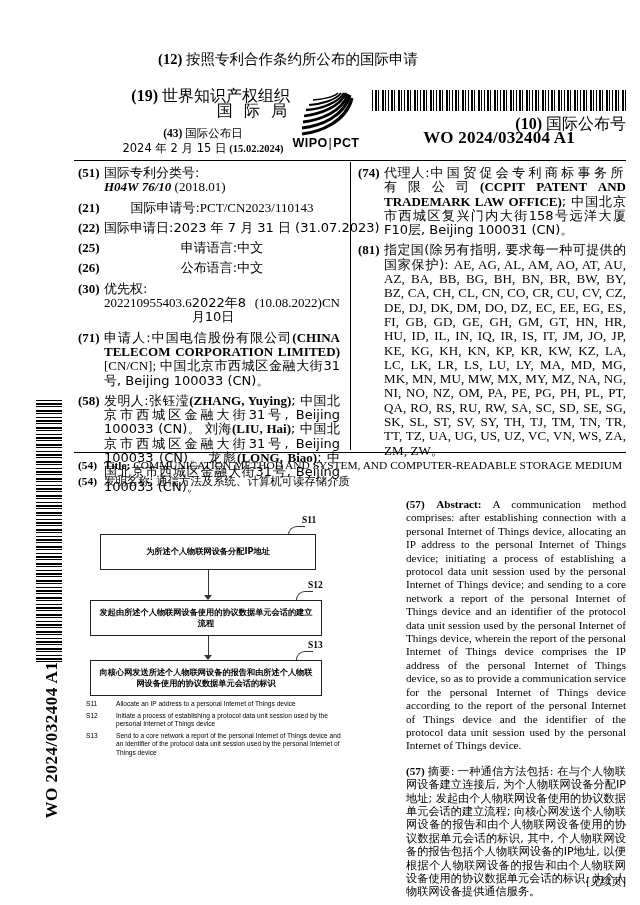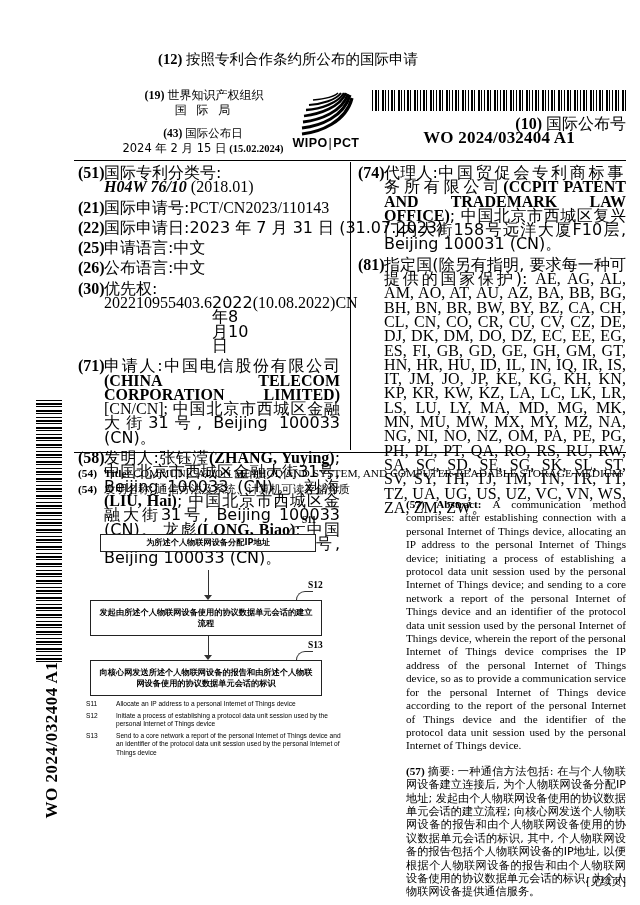--- a/index.html
+++ b/index.html
@@ -64,22 +64,22 @@
     text-align: center;
     font-size: 14.5px;
   }
   .hdr-12 b { font-weight: bold; }
   .cjk { font-family: "DejaVu Sans", "Liberation Sans", sans-serif; }
 
   .hdr-left {
     position: absolute;
     left: 118px; top: 88px;
     width: 172px;
-    text-align: center;
-    font-size: 12px;
+    text-align: right;
+    font-size: 16px;
     line-height: 15px;
   }
   .hdr-left .line2 { letter-spacing: 3px; }
   .hdr-date {
     position: absolute;
     left: 112px; top: 126px;
     width: 182px;
     text-align: center;
     font-size: 11.5px;
     line-height: 15px;
@@ -148,50 +148,49 @@
   .vrule {
     position: absolute;
     background: #000;
     width: 1px;
     left: 350px; top: 162px; height: 288px;
   }
 
   
   .bib {
     position: absolute;
-    font-size: 16px;
+    font-size: 13px;
     line-height: 14.3px;
   }
   .bib-left  { left: 78px;  top: 166px; width: 262px; }
   .bib-right { left: 358px; top: 166px; width: 268px; }
 
   .row { display: flex; margin-bottom: 6px; }
   .code { width: 26px; flex: 0 0 26px; font-weight: bold; }
   .body { flex: 1; }
 
-  .kv { display: flex; justify-content: flex-start; }
+  .kv { display: flex; justify-content: center; }
   .kv .k { white-space: nowrap; }
   .kv .v { white-space: nowrap; }
 
   .ipc { font-style: italic; font-weight: bold; }
   .nm  { font-weight: bold; }
   .cc  { letter-spacing: 0.1px; }
   .justify { text-align: justify; }
 
   .spread { letter-spacing: 2.6px; }
 
   
   .title-row {
     position: absolute;
     left: 78px;
     width: 548px;
     font-size: 11.4px;
     line-height: 14.3px;
     display: flex;
-    margin-top: 8px;
   }
   .title-en { top: 458px; }
   .title-cn { top: 474px; }
   .title-row .code { width: 26px; flex: 0 0 26px; font-weight: bold; }
   .lower-right {
     position: absolute;
     left: 358px; top: 498px;
     width: 268px;
     font-size: 11.2px;
     line-height: 13.4px;
@@ -213,21 +212,21 @@
     font-size: 8.2px;
     line-height: 11.5px;
     font-weight: bold;
     text-align: center;
     display: flex;
     align-items: center;
     justify-content: center;
     padding: 2px 6px;
     background: #fff;
   }
-  .fbox1 { left: 14px;  top: 22px;  width: 216px; height: 18px; }
+  .fbox1 { left: 14px;  top: 22px;  width: 216px; height: 36px; }
   .fbox2 { left: 4px;   top: 88px;  width: 232px; height: 36px; }
   .fbox3 { left: 4px;   top: 148px; width: 232px; height: 36px; }
   .farrow {
     position: absolute;
     width: 1px;
     background: #333;
     left: 122px;
   }
   .farrow.a1 { top: 58px;  height: 26px; }
   .farrow.a2 { top: 124px; height: 20px; }

